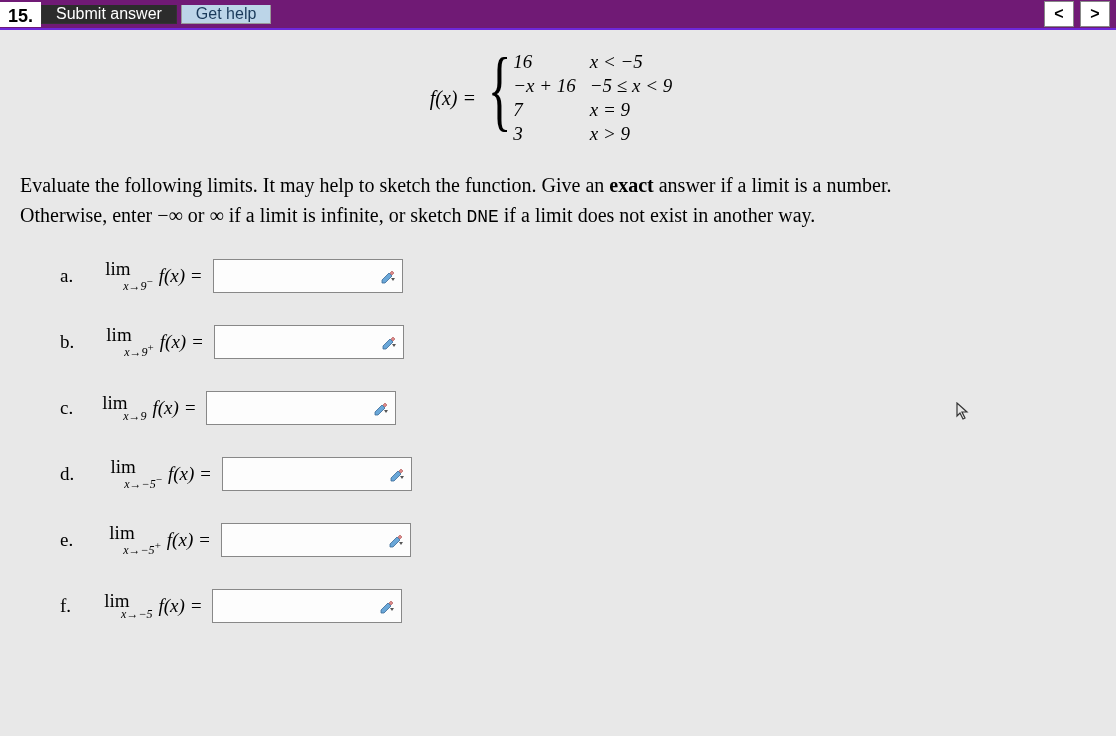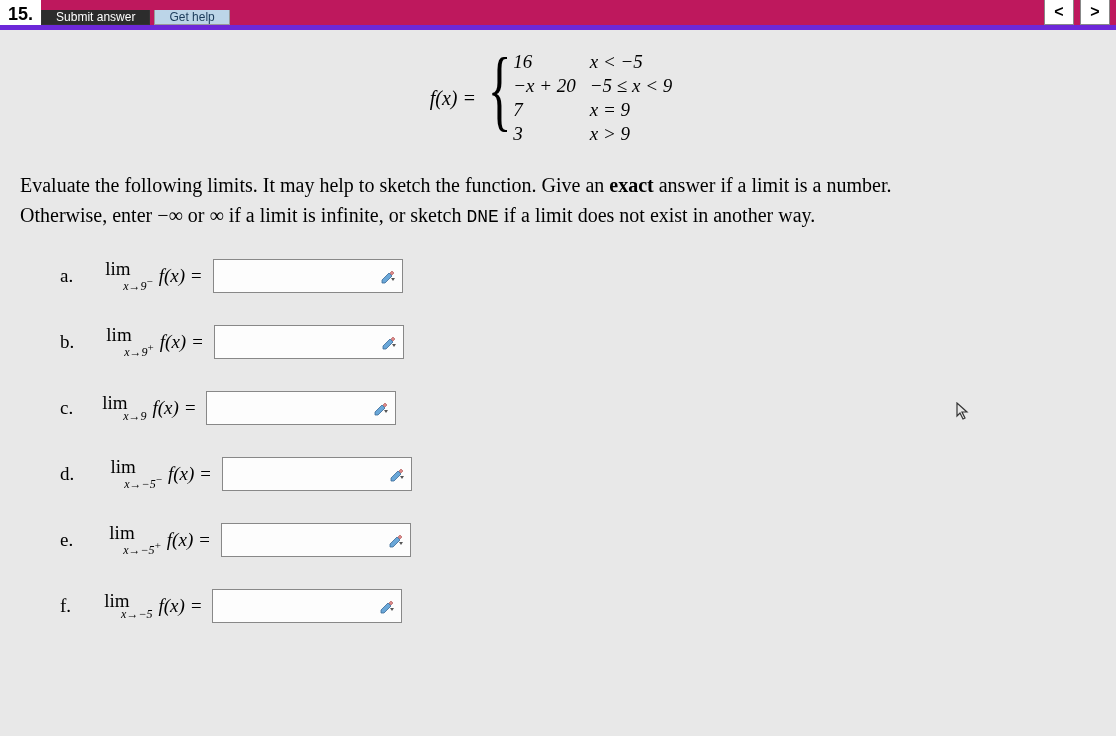--- a/index.html
+++ b/index.html
@@ -8,38 +8,38 @@
     padding: 0;
     font-family: Georgia, 'Times New Roman', serif;
     background: #e8e8e8;
     width: 1116px;
     height: 736px;
     overflow: hidden;
     position: relative;
   }
   .top-bar {
     display: flex;
-    align-items: flex-end;
+    align-items: center;
     height: 30px;
-    border-bottom: 5px solid #6d28d9;
-    background: #be185d;
+    border-bottom: 2px solid #6d28d9;
+    background: #701a75;
   }
   .qnum {
     font-weight: bold;
     font-size: 18px;
     font-family: Arial, sans-serif;
     padding: 4px 8px 0 8px;
     background: #fff;
   }
   .btn {
     display: flex;
     align-items: center;
     justify-content: center;
     padding: 0 14px;
-    font-size: 12px;
+    font-size: 16px;
     font-family: Arial, sans-serif;
     border: 1px solid #999;
     border-top: none;
     cursor: pointer;
     margin-right: 4px;
   }
   .btn-submit { background: #2c2c2c; color: #fff; border-color:#333; }
   .btn-help   { background: #bcd5e8; color: #1a3a5a; }
   .btn-practice { background: #f4f4f4; color: #333; }
   .nav-right {
@@ -144,21 +144,21 @@
   <div class="func-def">
     <div class="func-left">f(x) =</div>
     <div class="brace">{</div>
     <table class="cases-table">
       <tbody>
           <tr>
             <td>16</td>
             <td>x &lt; −5</td>
           </tr>
       <tr>
-            <td>−x + 20</td>
+            <td>−x + 16</td>
             <td>−5 ≤ x &lt; 9</td>
           </tr>
       <tr>
             <td>7</td>
             <td>x = 9</td>
           </tr>
       <tr>
             <td>3</td>
             <td>x &gt; 9</td>
           </tr>

